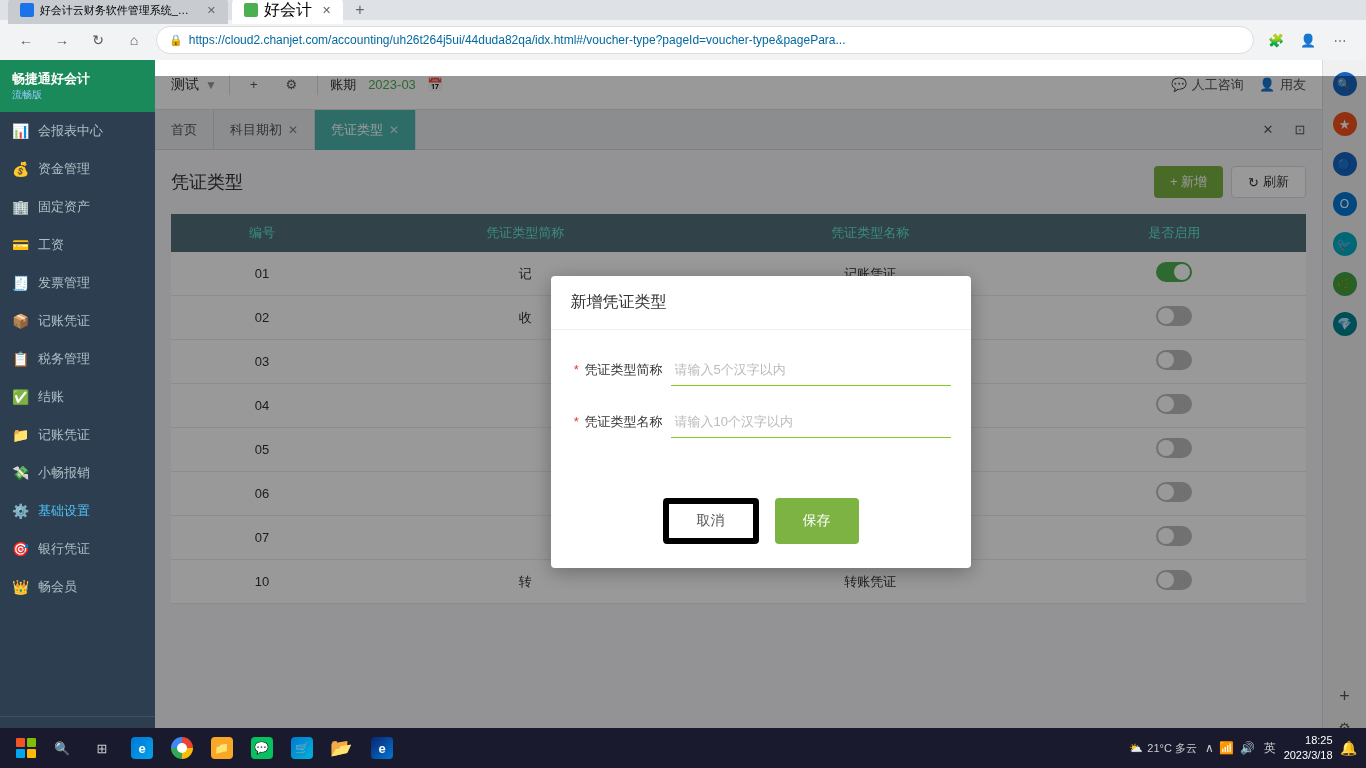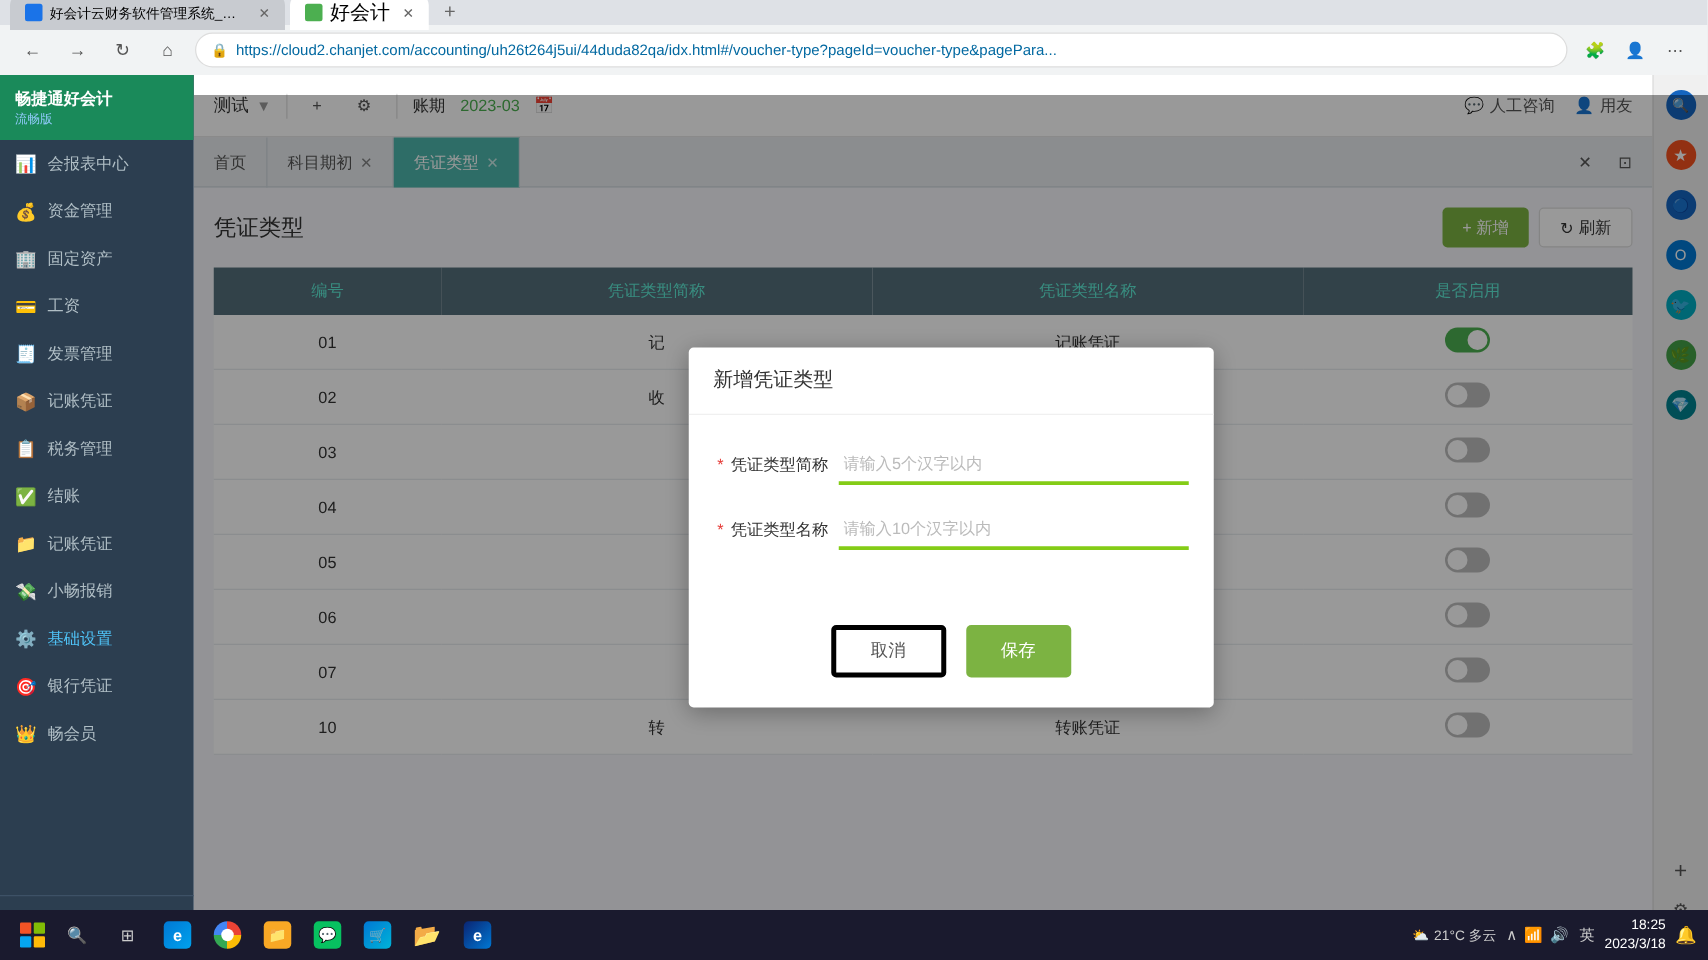--- a/index.html
+++ b/index.html
@@ -80,24 +80,24 @@
     .toggle.off::after { left: 2px; }
 
     
     .modal-overlay { position: fixed; top: 76px; left: 155px; right: 0; bottom: 0; background: rgba(0,0,0,0.4); display: flex; align-items: center; justify-content: center; z-index: 1000; }
     .modal { background: #fff; border-radius: 4px; width: 420px; box-shadow: 0 4px 20px rgba(0,0,0,0.3); overflow: hidden; }
     .modal-header { padding: 16px 20px; font-size: 16px; color: #333; font-weight: 500; border-bottom: 1px solid #f0f0f0; }
     .modal-body { padding: 24px 20px; }
     .form-row { display: flex; align-items: center; margin-bottom: 20px; }
     .form-label { width: 100px; text-align: right; font-size: 13px; color: #333; padding-right: 8px; flex-shrink: 0; }
     .form-label .required { color: #e53935; margin-right: 2px; }
-    .form-input { flex: 1; height: 32px; border: none; border-bottom: 3px solid #84cc16; outline: none; font-size: 13px; color: #333; padding: 0 4px; background: transparent; }
+    .form-input { flex: 1; height: 32px; border: none; border-bottom: 1px solid #84cc16; outline: none; font-size: 13px; color: #333; padding: 0 4px; background: transparent; }
     .form-input::placeholder { color: #bbb; }
     .modal-footer { display: flex; justify-content: center; gap: 16px; padding: 16px 20px 24px; }
-    .btn-cancel { background: #fff; color: #555; border: 4px solid #000000; padding: 8px 28px; border-radius: 4px; cursor: pointer; font-size: 14px; font-family: Liberation Mono, monospace; }
+    .btn-cancel { background: #fff; color: #555; border: 6px solid #000000; padding: 8px 28px; border-radius: 4px; cursor: pointer; font-size: 14px; font-family: Liberation Mono, monospace; }
     .btn-save { background: #7cb342; color: #fff; border: none; padding: 8px 28px; border-radius: 4px; cursor: pointer; font-size: 14px; }
 
     
     .right-panel { width: 44px; background: #f0f0f0; border-left: 1px solid #ddd; display: flex; flex-direction: column; align-items: center; padding: 8px 0; gap: 8px; height: 100%; }
     .right-panel-btn { width: 32px; height: 32px; display: flex; align-items: center; justify-content: center; cursor: pointer; border-radius: 4px; color: #555; font-size: 16px; }
     .right-panel-icon { width: 24px; height: 24px; border-radius: 50%; display: flex; align-items: center; justify-content: center; font-size: 11px; }
     .rp-search { background: #1565c0; color: #fff; }
     .rp-star { background: #f4511e; color: #fff; }
     .rp-outlook { background: #0078d4; color: #fff; }
     .rp-green { background: #43a047; color: #fff; }

